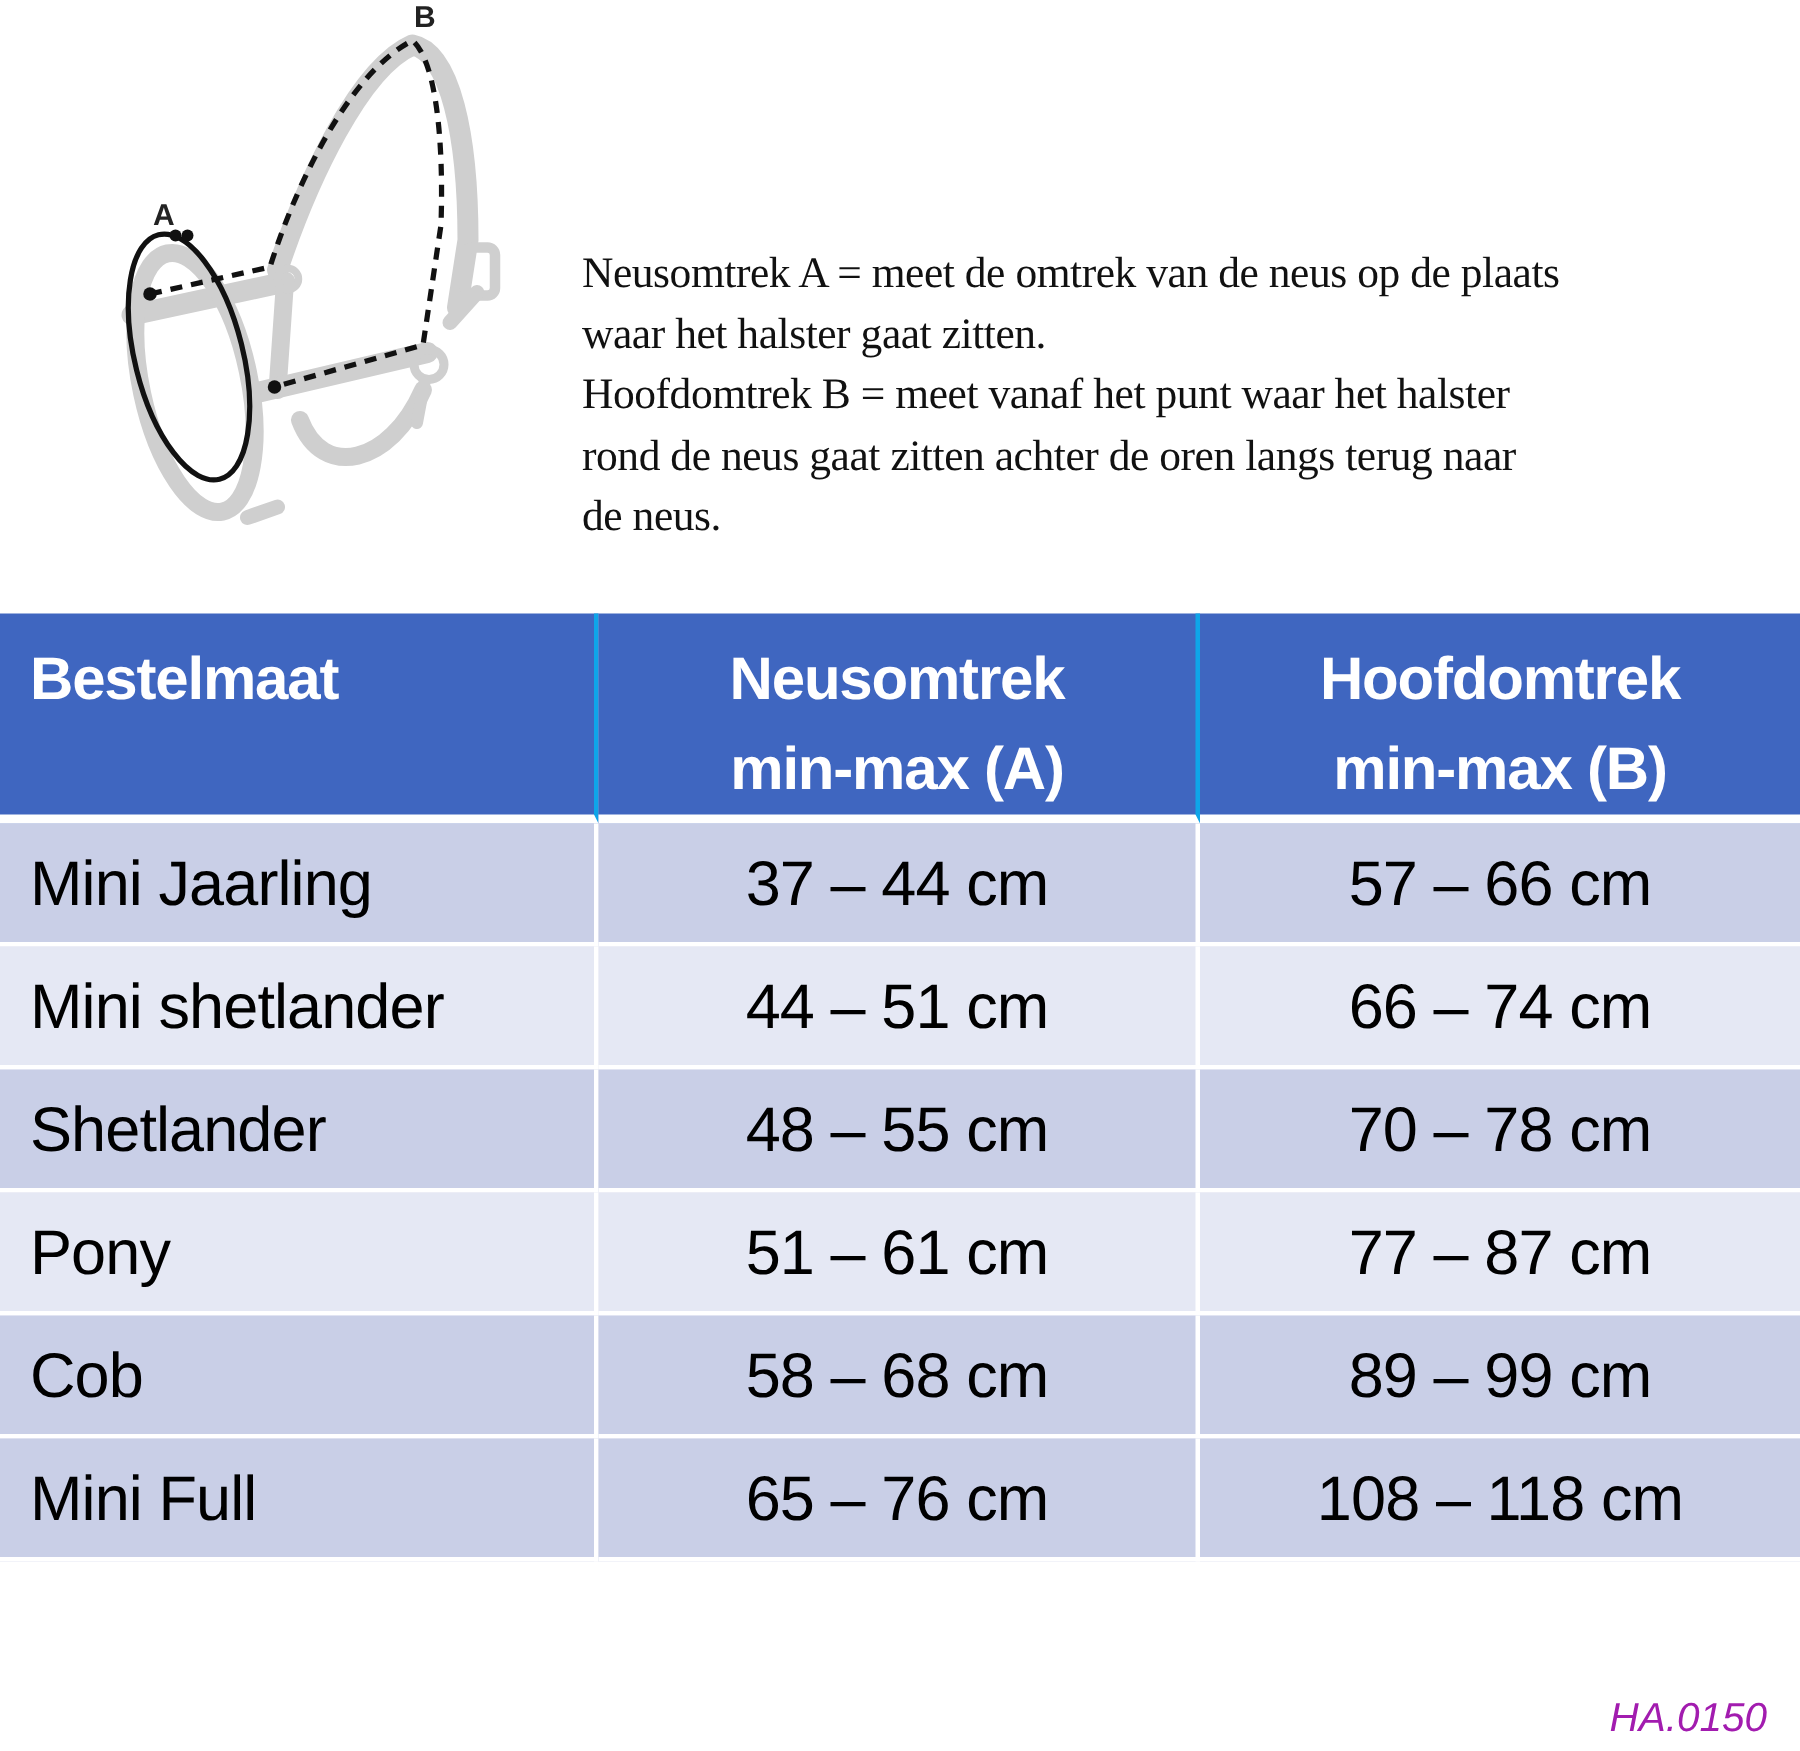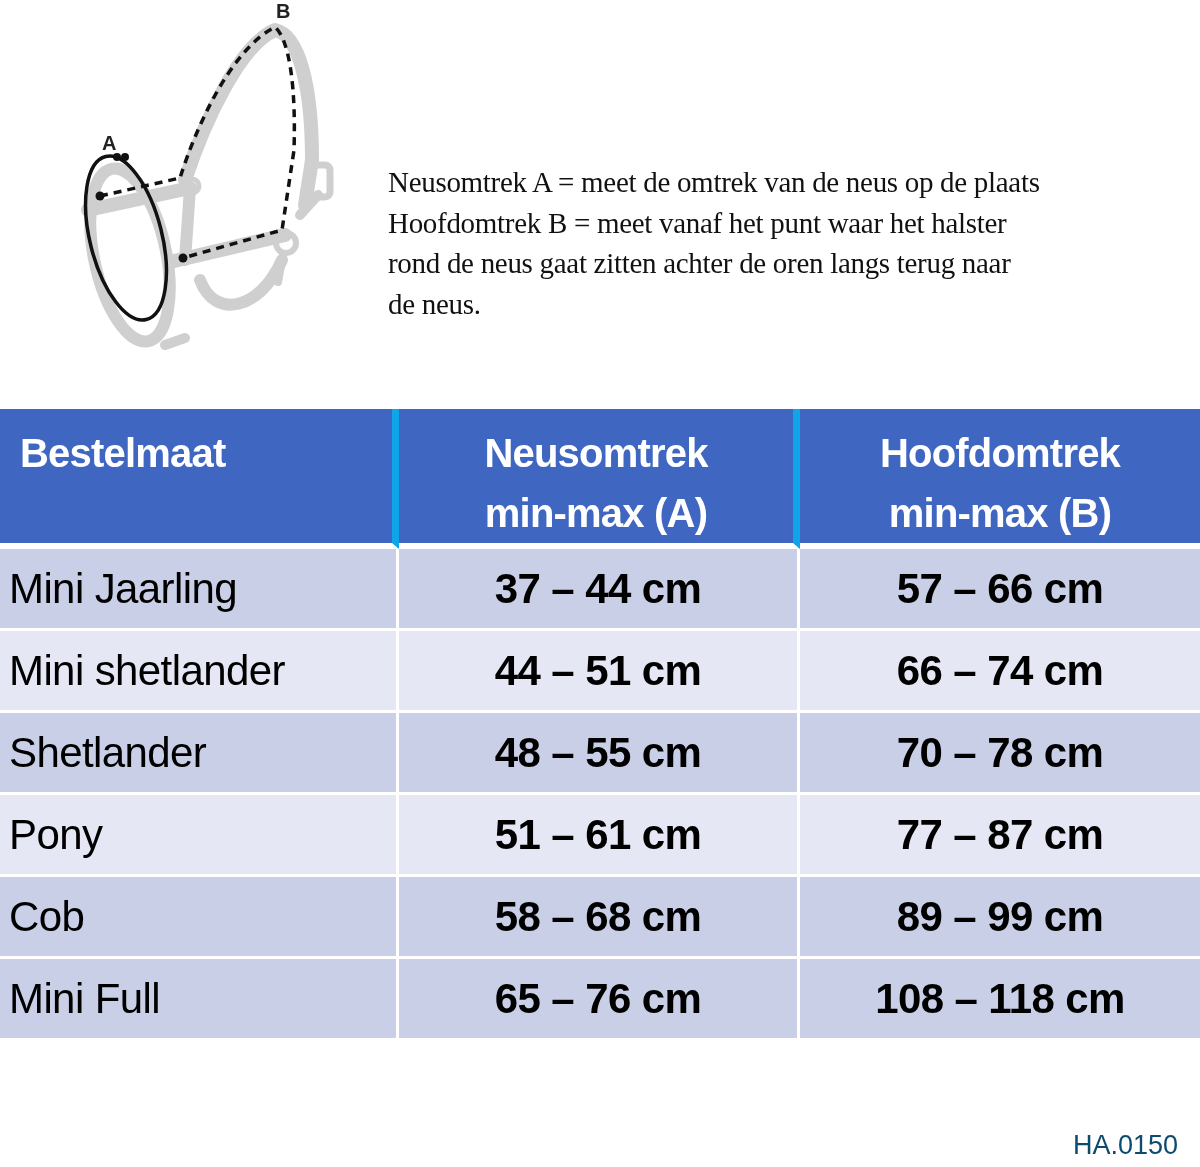--- a/index.html
+++ b/index.html
@@ -24,45 +24,45 @@
   .size-table th, .size-table td { padding: 0; border: 0; }
   .size-table col.c1 { width: 399px; }
   .size-table col.c2 { width: 401px; }
   .size-table col.c3 { width: 400px; }
 
   .size-table th {
     background: #3f66c0; color: #ffffff; height: 138px;
     font-size: 40px; font-weight: bold; line-height: 60px;
     vertical-align: top; padding-top: 14px; box-sizing: border-box;
     letter-spacing: -0.8px;
-    border-right: 7px solid #0ea5e9;
+    border-right: 3px solid #0ea5e9;
     border-bottom: 6px solid #ffffff;
   }
   .size-table th:last-child { border-right: 0; }
   .size-table th.left { text-align: left; padding-left: 20px; }
   .size-table th.center { text-align: center; margin-top: 36px; }
 
   .size-table td {
     height: 82px; box-sizing: border-box;
     font-size: 42px; color: #000;
     border-right: 3px solid #ffffff;
     border-bottom: 3px solid #ffffff;
     vertical-align: middle;
     letter-spacing: -0.6px;
   }
   .size-table td:last-child { border-right: 0; }
-  .size-table td.left { text-align: left; padding-left: 9px; }
-  .size-table td.center { text-align: center; font-weight: bold; }
+  .size-table td.left { text-align: left; padding-left: 20px; }
+  .size-table td.center { text-align: center; }
   .size-table tr.odd td { background: #c9cfe7; }
   .size-table tr.even td { background: #e5e8f4; }
 
   .code-label {
     position: absolute; right: 22px; top: 1130px;
     font-family: "Liberation Sans", "DejaVu Sans", sans-serif;
-    font-size: 27px; color: #0c4a6e;
+    font-size: 27px; color: #a21caf; font-style: italic;
   }
 </style>
 </head>
 <body>
 
 <div class="illustration">
   <svg width="400" height="380" viewBox="0 0 400 380">
 
     <g fill="none" stroke="#cfcfcf" stroke-linecap="round" stroke-linejoin="round">
 
@@ -97,20 +97,21 @@
       <circle cx="125" cy="157" r="4"></circle>
       <circle cx="183" cy="258" r="4.5"></circle>
     </g>
     <text x="102" y="150" font-family="Liberation Sans, sans-serif" font-size="20" font-weight="bold" fill="#222">A</text>
     <text x="276" y="18" font-family="Liberation Sans, sans-serif" font-size="20" font-weight="bold" fill="#222">B</text>
   </svg>
 </div>
 
 <div class="description">
   <p>Neusomtrek A = meet de omtrek van de neus op de plaats</p>
+  <p>waar het halster gaat zitten.</p>
   <p>Hoofdomtrek B = meet vanaf het punt waar het halster</p>
   <p>rond de neus gaat zitten achter de oren langs terug naar</p>
   <p>de neus.</p>
 </div>
 
 <table class="size-table">
   <colgroup>
       <col class="c1">
       <col class="c2">
       <col class="c3">

